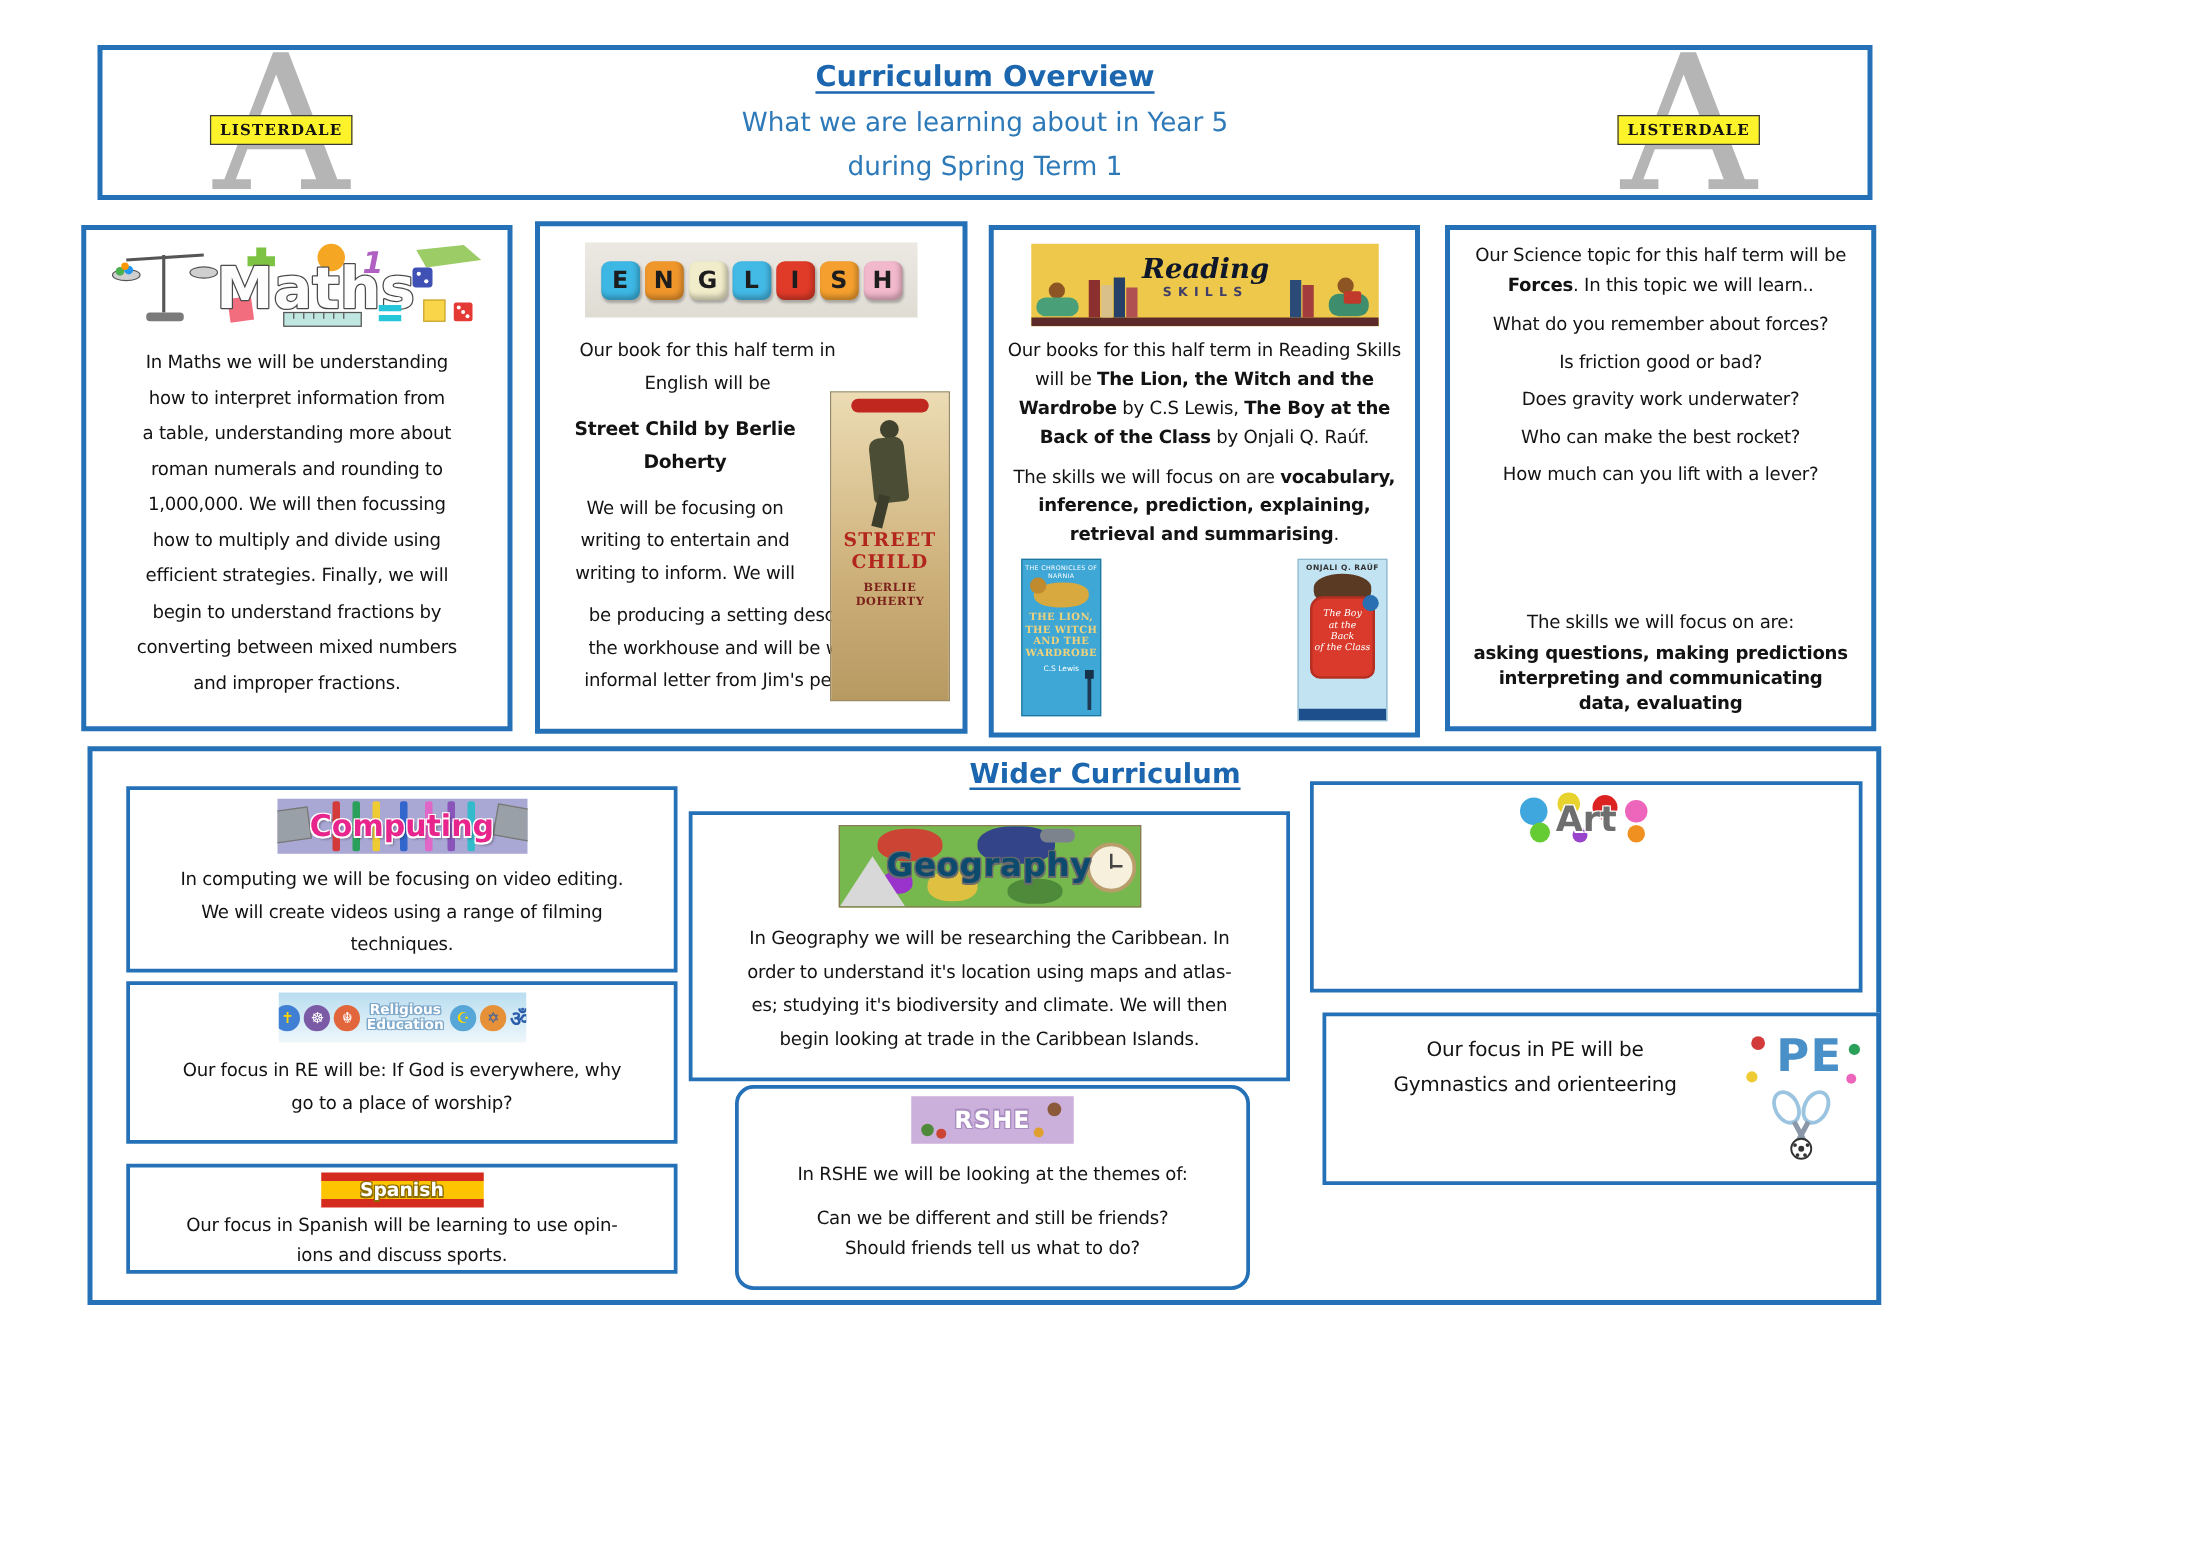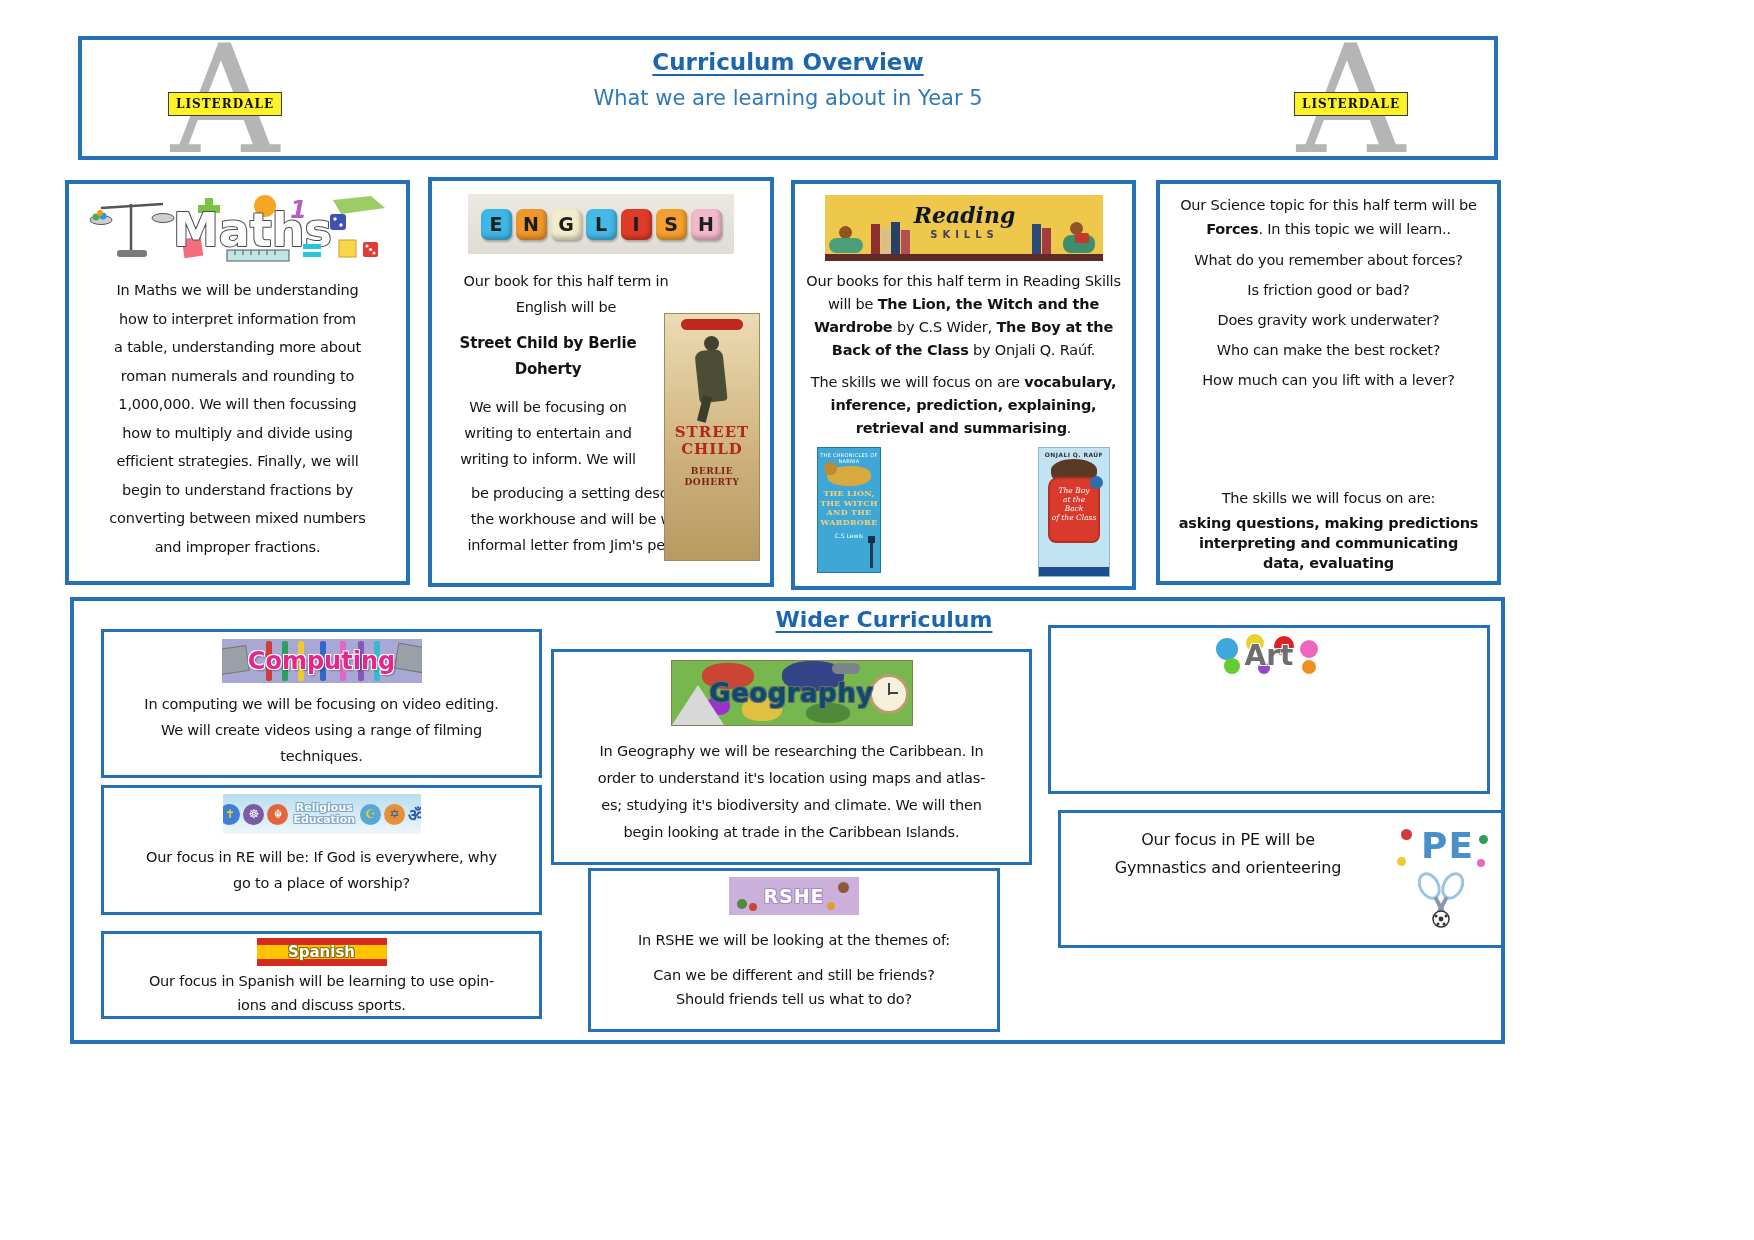--- a/index.html
+++ b/index.html
@@ -169,20 +169,21 @@
       <span class="logo-a">A</span>
       <span class="logo-lbl">LISTERDALE</span>
     </div>
     <div class="logo" style="right:58px;">
       <span class="logo-a">A</span>
       <span class="logo-lbl">LISTERDALE</span>
     </div>
     <div class="hdr-text">
       <div><span class="h-title">Curriculum Overview</span></div>
       <div class="h-sub">What we are learning about in Year 5</div>
+      <div class="h-sub">during Spring Term 1</div>
     </div>
   </header>
 
   <section class="card" style="left:65px; top:180px; width:345px; height:405px;">
     <svg class="maths-banner" width="302" height="76" viewBox="0 0 302 76">
       <g stroke="#555" stroke-width="2.5" fill="none">
         <line x1="14" y1="16" x2="76" y2="12"></line>
         <line x1="44" y1="12" x2="44" y2="58"></line>
       </g>
       <rect x="30" y="58" width="30" height="7" rx="3" fill="#7a7a7a"></rect>
@@ -275,21 +276,21 @@
       <div class="rb-text">
         <div class="rb-title">Reading</div>
         <div class="rb-sub">SKILLS</div>
       </div>
       <span class="rb-book" style="right:62px; left:auto; height:30px; background:#2c4a77;"></span>
       <span class="rb-book" style="right:52px; left:auto; height:26px; background:#a33c3c;"></span>
       <span class="rb-head" style="right:20px; bottom:26px; width:13px; height:13px; background:#8d5524;"></span>
       <span class="rb-bodyshape" style="right:8px; bottom:8px; width:32px; height:18px; background:#3e8e6e;"></span>
       <span class="rb-bodyshape" style="right:14px; bottom:18px; width:14px; height:10px; background:#c0392b; border-radius:2px;"></span>
     </div>
-    <p class="txt read-p"><span>Our books for this half term in Reading Skills will be </span><span class="b">The Lion, the Witch and the Wardrobe</span><span> by C.S Wider, </span><span class="b">The Boy at the Back of the Class</span><span> by Onjali Q. Raúf.</span></p>
+    <p class="txt read-p"><span>Our books for this half term in Reading Skills will be </span><span class="b">The Lion, the Witch and the Wardrobe</span><span> by C.S Lewis, </span><span class="b">The Boy at the Back of the Class</span><span> by Onjali Q. Raúf.</span></p>
     <p class="txt read-p"><span>The skills we will focus on are </span><span class="b">vocabulary, inference, prediction, explaining, retrieval and summarising</span><span>.</span></p>
     <div class="covers">
       <div class="narnia">
         <div class="n-series">THE CHRONICLES OF NARNIA</div>
         <div class="n-lion"></div>
         <div class="n-title pre">THE LION,
 THE WITCH
 AND THE
 WARDROBE</div>
         <div class="n-author">C.S Lewis</div>
@@ -379,21 +380,21 @@
         <div class="geo-cloud"></div>
         <div class="geo-clock"></div>
         <span class="geo-word">Geography</span>
       </div>
       <p class="txt pre" style="margin:12px 6px 0; line-height:27px;">In Geography we will be researching the Caribbean. In
 order to understand it's location using maps and atlas-
 es; studying it's biodiversity and climate. We will then
 begin looking at trade in the Caribbean Islands.</p>
     </div>
 
-    <div class="card card3" style="left:514px; top:267px; width:412px; height:164px;">
+    <div class="card card3" style="left:514px; top:267px; width:412px; height:164px;border-radius:15px;">
       <div class="rshe-banner">
         <span class="rshe-fig" style="left:8px; bottom:6px; width:10px; height:10px; background:#4e8a3a;"></span>
         <span class="rshe-fig" style="left:20px; bottom:4px; width:8px; height:8px; background:#cc4433;"></span>
         <span class="rshe-fig" style="right:10px; top:5px; width:11px; height:11px; background:#8a5a3a;"></span>
         <span class="rshe-fig" style="right:24px; bottom:5px; width:8px; height:8px; background:#e0a030;"></span>
         <span class="rshe-word">RSHE</span>
       </div>
       <p class="txt" style="margin-top:12px;">In RSHE we will be looking at the themes of:</p>
       <p class="txt pre" style="margin-top:10px; line-height:24px;">Can we be different and still be friends?
 Should friends tell us what to do?</p>

